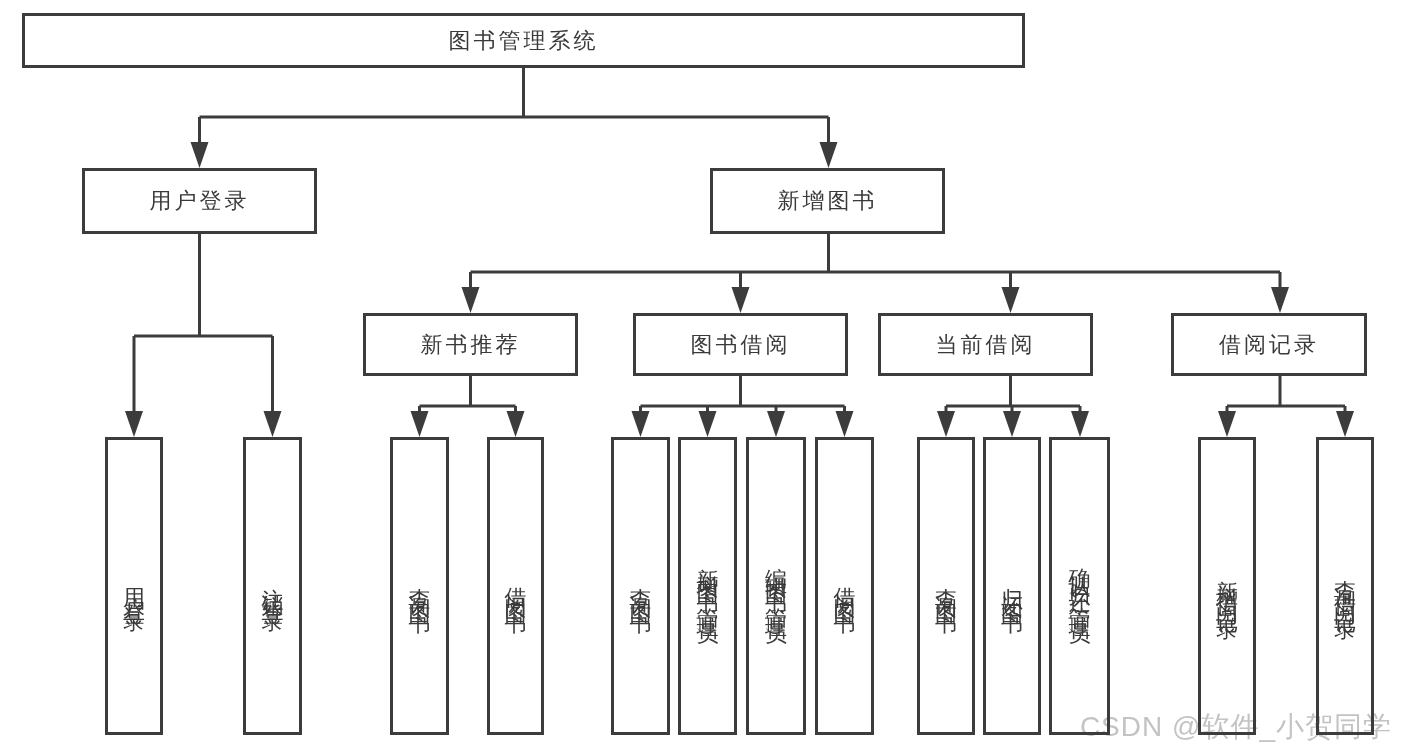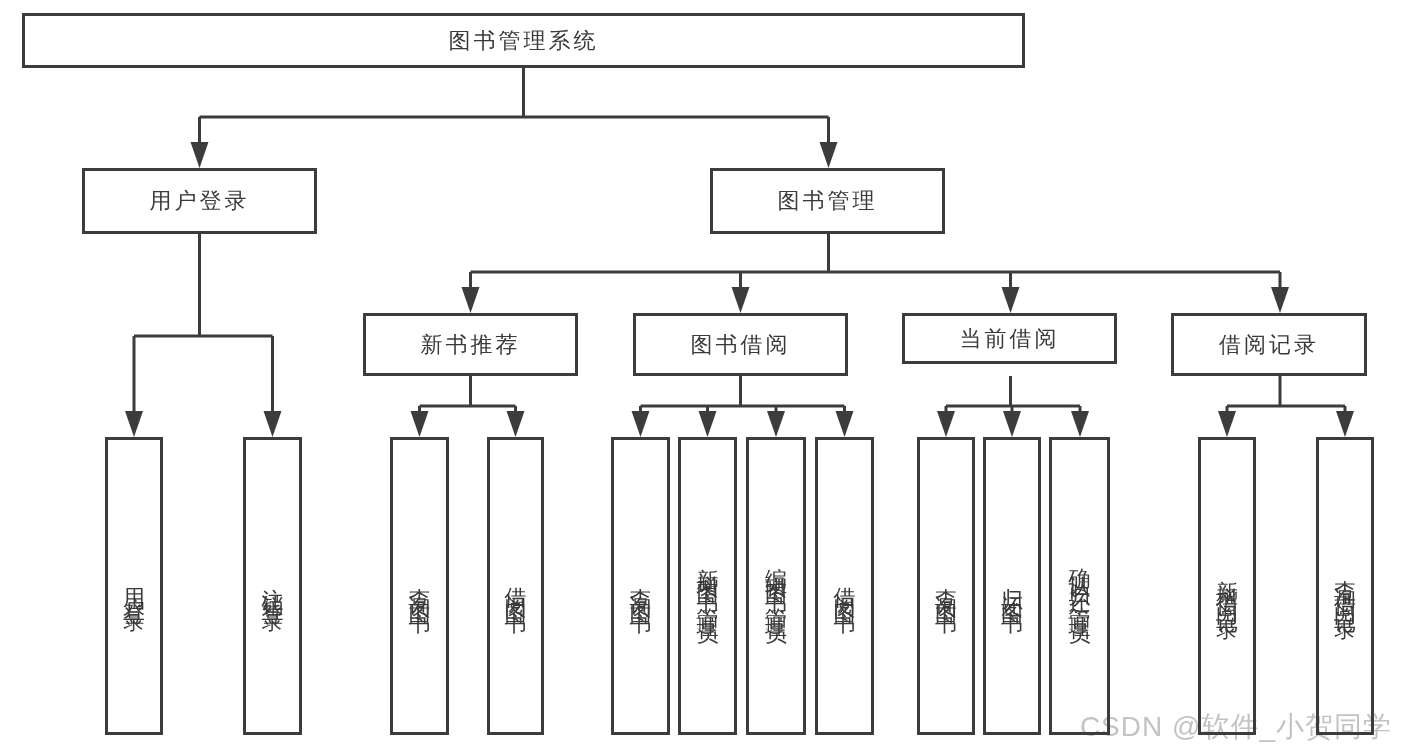--- a/index.html
+++ b/index.html
@@ -102,25 +102,25 @@
     <g stroke="#3c3c3c" stroke-width="3" fill="none">
       <path d="M1280,376 V406 M1227,406 H1345 M1227,406 V415 M1345,406 V415"></path>
       <polygon points="1218,411 1236,411 1227,437" fill="#3c3c3c" stroke="none"></polygon>
       <polygon points="1336,411 1354,411 1345,437" fill="#3c3c3c" stroke="none"></polygon>
     </g>
   </svg>
 
   <div class="node" style="left:22px; top:13px; width:1003px; height:55px;">图书管理系统</div>
 
   <div class="node" style="left:82px; top:168px; width:235px; height:66px;">用户登录</div>
-  <div class="node" style="left:710px; top:168px; width:235px; height:66px;">图书管理</div>
+  <div class="node" style="left:710px; top:168px; width:235px; height:66px;">新增图书</div>
 
   <div class="node" style="left:363px; top:313px; width:215px; height:63px;">新书推荐</div>
   <div class="node" style="left:633px; top:313px; width:215px; height:63px;">图书借阅</div>
-  <div class="node" style="left:902px; top:313px; width:215px; height:51px;">当前借阅</div>
+  <div class="node" style="left:878px; top:313px; width:215px; height:63px;">当前借阅</div>
   <div class="node" style="left:1171px; top:313px; width:196px; height:63px;">借阅记录</div>
 
   <div class="node leaf" style="left:105px; top:437px; width:58px; height:298px;">
     <span class="vtext">用户登录</span>
   </div>
   <div class="node leaf" style="left:243px; top:437px; width:59px; height:298px;">
     <span class="vtext">注销登录</span>
   </div>
 
   <div class="node leaf" style="left:390px; top:437px; width:59px; height:298px;">

